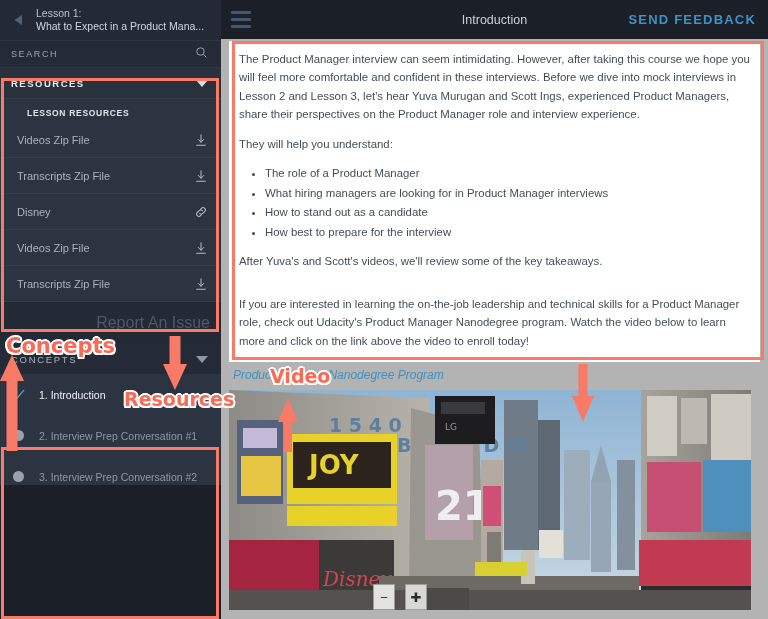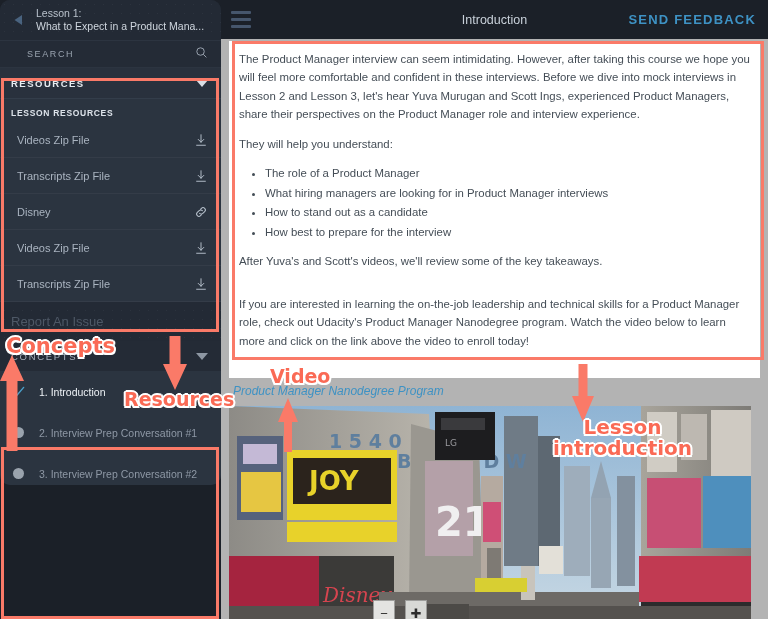--- a/index.html
+++ b/index.html
@@ -13,42 +13,41 @@
 
   
   .sidebar {
     width: 221px; height: 485px;
     background: #232a35;
     background-image: radial-gradient(rgba(255,255,255,0.045) 0.7px, transparent 0.8px);
     background-size: 9px 9px;
     position: relative;
     flex: 0 0 221px;
     overflow: hidden;
-    border-radius: 10px;
   }
   .lesson-head {
     height: 40px; display: flex; align-items: center;
     padding: 0 8px 0 6px;
     background: #232a35;
     background-image: radial-gradient(rgba(255,255,255,0.045) 0.7px, transparent 0.8px);
     background-size: 9px 9px;
   }
   .back-arrow {
     width: 26px; height: 26px; flex: 0 0 26px;
     display: flex; align-items: center; justify-content: center;
   }
   .back-arrow svg { display: block; }
   .lesson-text { line-height: 1.25; padding-left: 4px; }
   .lesson-l1 { font-size: 10.5px; color: #b9c2cc; }
   .lesson-l2 { font-size: 10.5px; color: #cfd6de; }
 
   .search-row {
     height: 28px; display: flex; align-items: center;
     justify-content: space-between;
-    padding: 0 13px 0 27px;
+    padding: 0 13px 0 11px;
     border-top: 1px solid #2c3440;
     border-bottom: 1px solid #2c3440;
     background: #242b36;
   }
   .search-label {
     font-size: 9px; letter-spacing: 1.6px; color: #9aa4b0; font-weight: 400;
   }
   .sec-header {
     height: 30px; display: flex; align-items: center;
     justify-content: space-between;
@@ -60,32 +59,32 @@
   }
   .sec-header.concepts { background: #242b36; }
   .sec-header.concepts .sec-title { color: #aab3bf; font-weight: 400; letter-spacing: 1.7px; }
   .caret { width: 0; height: 0; border-left: 6px solid transparent;
            border-right: 6px solid transparent; border-top: 7px solid #d9dee5; }
   .caret.dim { border-top-color: #8d97a3; }
 
   .res-panel { background: #2b3440; border-top: 1px solid #333d4a; }
   .res-title {
     font-size: 8.5px; letter-spacing: 0.7px; color: #dde3ea; font-weight: bold;
-    padding: 9px 11px 4px 11px;
+    padding: 9px 11px 4px 27px;
   }
   .res-item {
     height: 36px; display: flex; align-items: center; justify-content: space-between;
     padding: 0 13px 0 6px;
     border-bottom: 1px solid rgba(255,255,255,0.045);
   }
   .res-item .res-label { font-size: 11px; color: #aab4c0; margin-left: 11px; }
   .res-item .res-icon { color: #b6c0cb; display: flex; align-items: center; }
 
   .report-issue {
-    padding: 12px 11px; font-size: 13px; color: #4e5866;
+    padding: 12px 11px; font-size: 16px; color: #4e5866; text-align: right;
   }
 
   .concept-list { background: #2b3440; }
   .concept-item {
     height: 41px; display: flex; align-items: center; padding: 0 10px 0 10px;
     gap: 13px;
   }
   .concept-item .c-label { font-size: 10.5px; color: #8e98a5; }
   .concept-item.active .c-label { color: #eef2f6; font-weight: normal; }
   .c-mark { width: 16px; flex: 0 0 16px; display: flex; align-items: center; justify-content: center; }
@@ -107,21 +106,21 @@
     font-size: 12.5px; color: #c9d1da; pointer-events: none;
   }
   .send-feedback {
     margin-left: auto; font-size: 13px; letter-spacing: 1.2px;
     color: #3e92c4; font-weight: bold; z-index: 2;
   }
   .content-scroll {
     height: 580px; background: #b3b3b3; overflow: hidden; position: relative;
   }
   .article {
-    background: #ffffff; margin: 2px 8px 0 8px; padding: 9px 10px 28px 10px;
+    background: #ffffff; margin: 2px 8px 0 8px; padding: 9px 10px 12px 10px;
     color: #444d56; font-size: 11.4px; line-height: 1.62;
   }
   .article p { margin: 0 0 11px 0; }
   .article p.last { margin-bottom: 0; }
   .article ul { margin: 0 0 11px 0; padding-left: 26px; }
   .article li { margin: 0 0 1px 0; }
   .spacer-gap { height: 13px; }
   .nd-link {
     padding: 6px 10px 6px 12px; font-size: 12px; color: #3e92c4; font-style: italic;
   }
@@ -392,16 +391,14 @@
   <svg class="anno-arrow" style="left:277px; top:398px;" width="26" height="54" viewBox="0 0 26 54">
     <polygon points="11,0 21,24 15,24 15,54 7,54 7,24 1,24" fill="#fa7a68"></polygon>
   </svg>
   <svg class="anno-arrow" style="left:570px; top:364px;" width="28" height="58" viewBox="0 0 28 58">
     <polygon points="13,58 24,32 17.5,32 17.5,0 8.5,0 8.5,32 2,32" fill="#fa7a68"></polygon>
   </svg>
 
   <div class="anno-label" style="left:6px; top:335px; font-size:21px;">Concepts</div>
   <div class="anno-label" style="left:124px; top:390px; font-size:19px;">Resources</div>
   <div class="anno-label" style="left:270px; top:367px; font-size:19px;">Video</div>
-  <div class="anno-label" style="left:553px; top:417px; font-size:20px; text-align:center;">Lesson
-introduction</div>
 
 </div>
 
 </body></html>

